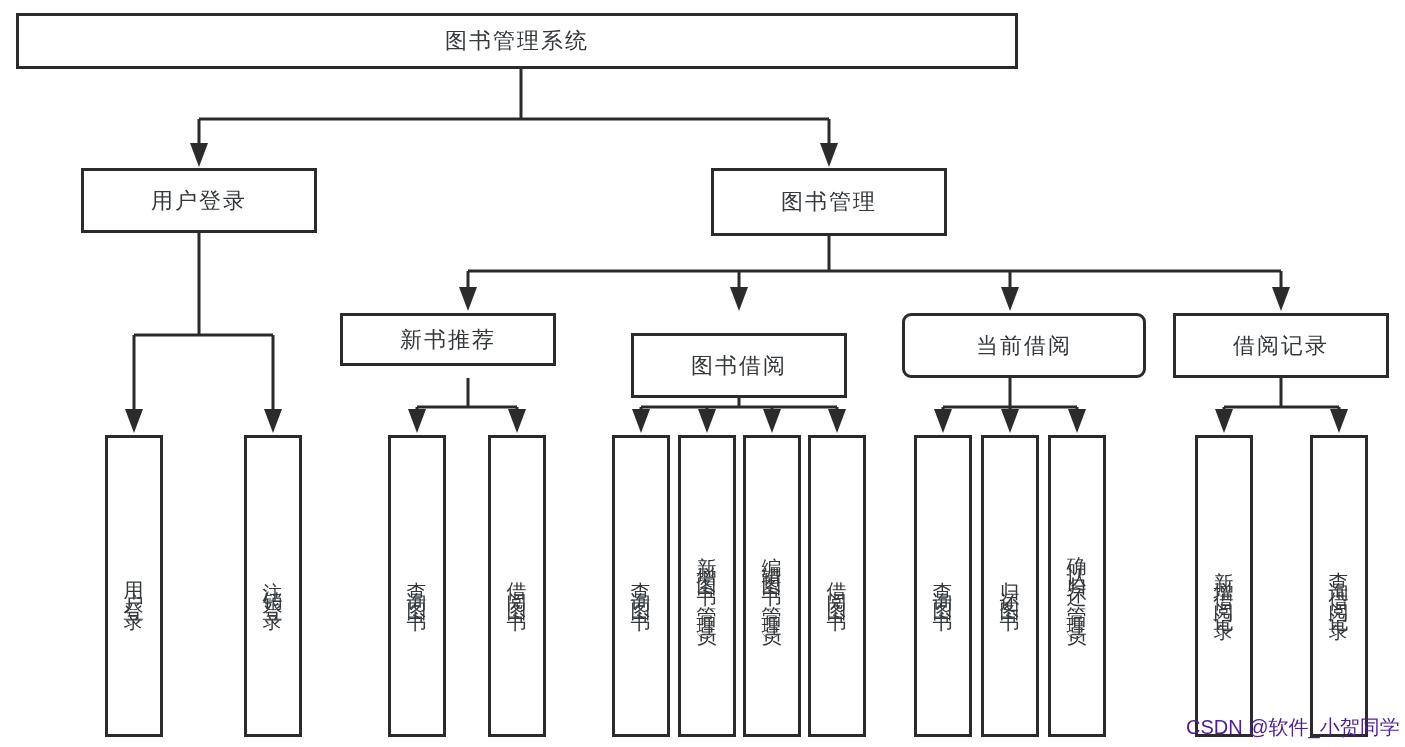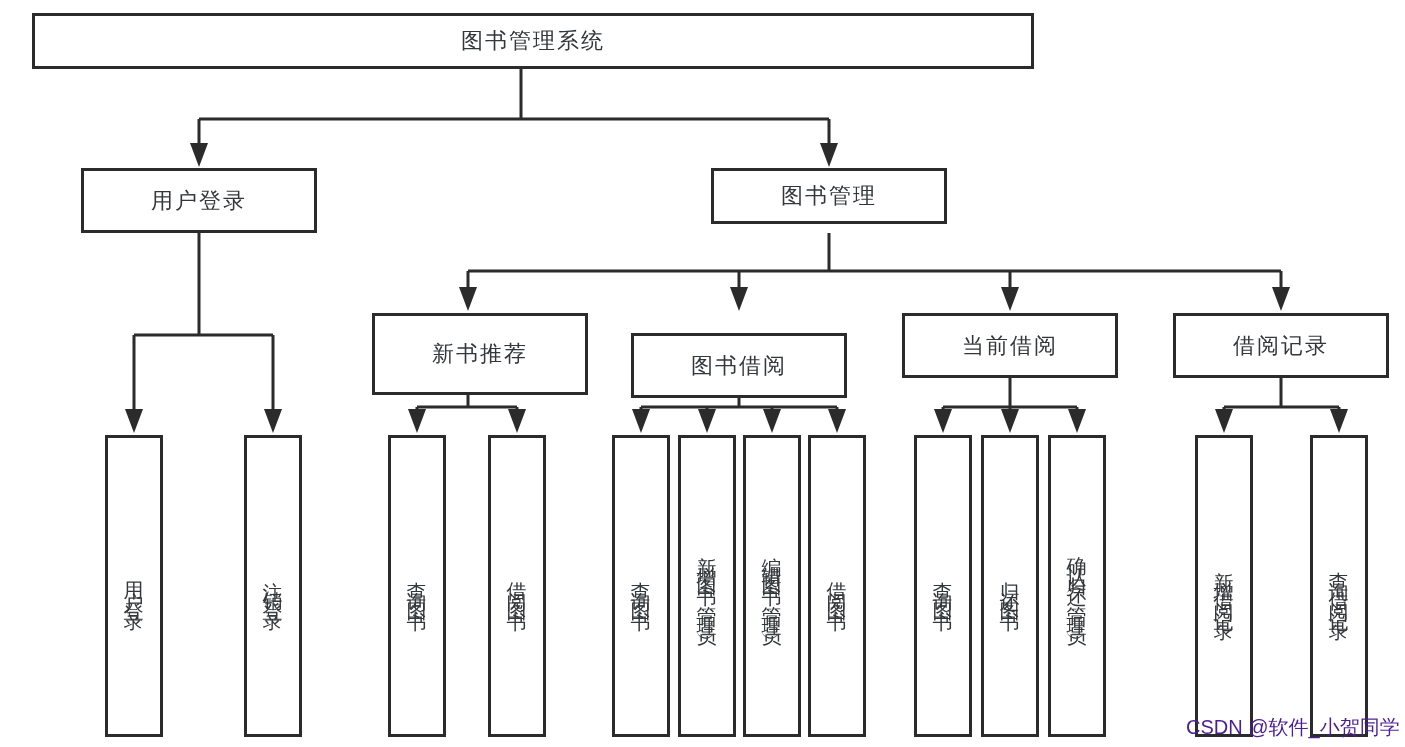--- a/index.html
+++ b/index.html
@@ -90,38 +90,38 @@
       <path d="M1001 409 H1019 L1010 433 Z" fill="#2b2b2b" stroke="none"></path>
       <path d="M1068 409 H1086 L1077 433 Z" fill="#2b2b2b" stroke="none"></path>
     </g>
     <g stroke="#2b2b2b" stroke-width="3" fill="none">
       <path d="M1281 378 V407 M1224 407 H1339 M1224 407 V413 M1339 407 V413"></path>
       <path d="M1215 409 H1233 L1224 433 Z" fill="#2b2b2b" stroke="none"></path>
       <path d="M1330 409 H1348 L1339 433 Z" fill="#2b2b2b" stroke="none"></path>
     </g>
   </svg>
 
-  <div class="box" style="left:32px; top:13px; width:1002px; height:56px;">
+  <div class="box" style="left:16px; top:13px; width:1002px; height:56px;">
     <span class="hlabel">图书管理系统</span>
   </div>
 
   <div class="box" style="left:81px; top:168px; width:236px; height:65px;">
     <span class="hlabel">用户登录</span>
   </div>
-  <div class="box" style="left:711px; top:168px; width:236px; height:56px;">
+  <div class="box" style="left:711px; top:168px; width:236px; height:68px;">
     <span class="hlabel">图书管理</span>
   </div>
 
-  <div class="box" style="left:372px; top:313px; width:216px; height:82px;">
+  <div class="box" style="left:340px; top:313px; width:216px; height:53px;">
     <span class="hlabel">新书推荐</span>
   </div>
   <div class="box" style="left:631px; top:313px; width:216px; height:65px;margin-top:20px;">
     <span class="hlabel">图书借阅</span>
   </div>
-  <div class="box" style="left:902px; top:313px; width:216px; height:65px;">
+  <div class="box" style="left:902px; top:313px; width:244px; height:65px;border-radius:9px;">
     <span class="hlabel">当前借阅</span>
   </div>
   <div class="box" style="left:1173px; top:313px; width:216px; height:65px;">
     <span class="hlabel">借阅记录</span>
   </div>
 
   <div class="box" style="left:105px; top:435px; width:58px; height:302px;">
     <span class="vlabel">用户登录</span>
   </div>
   <div class="box" style="left:244px; top:435px; width:58px; height:302px;">

